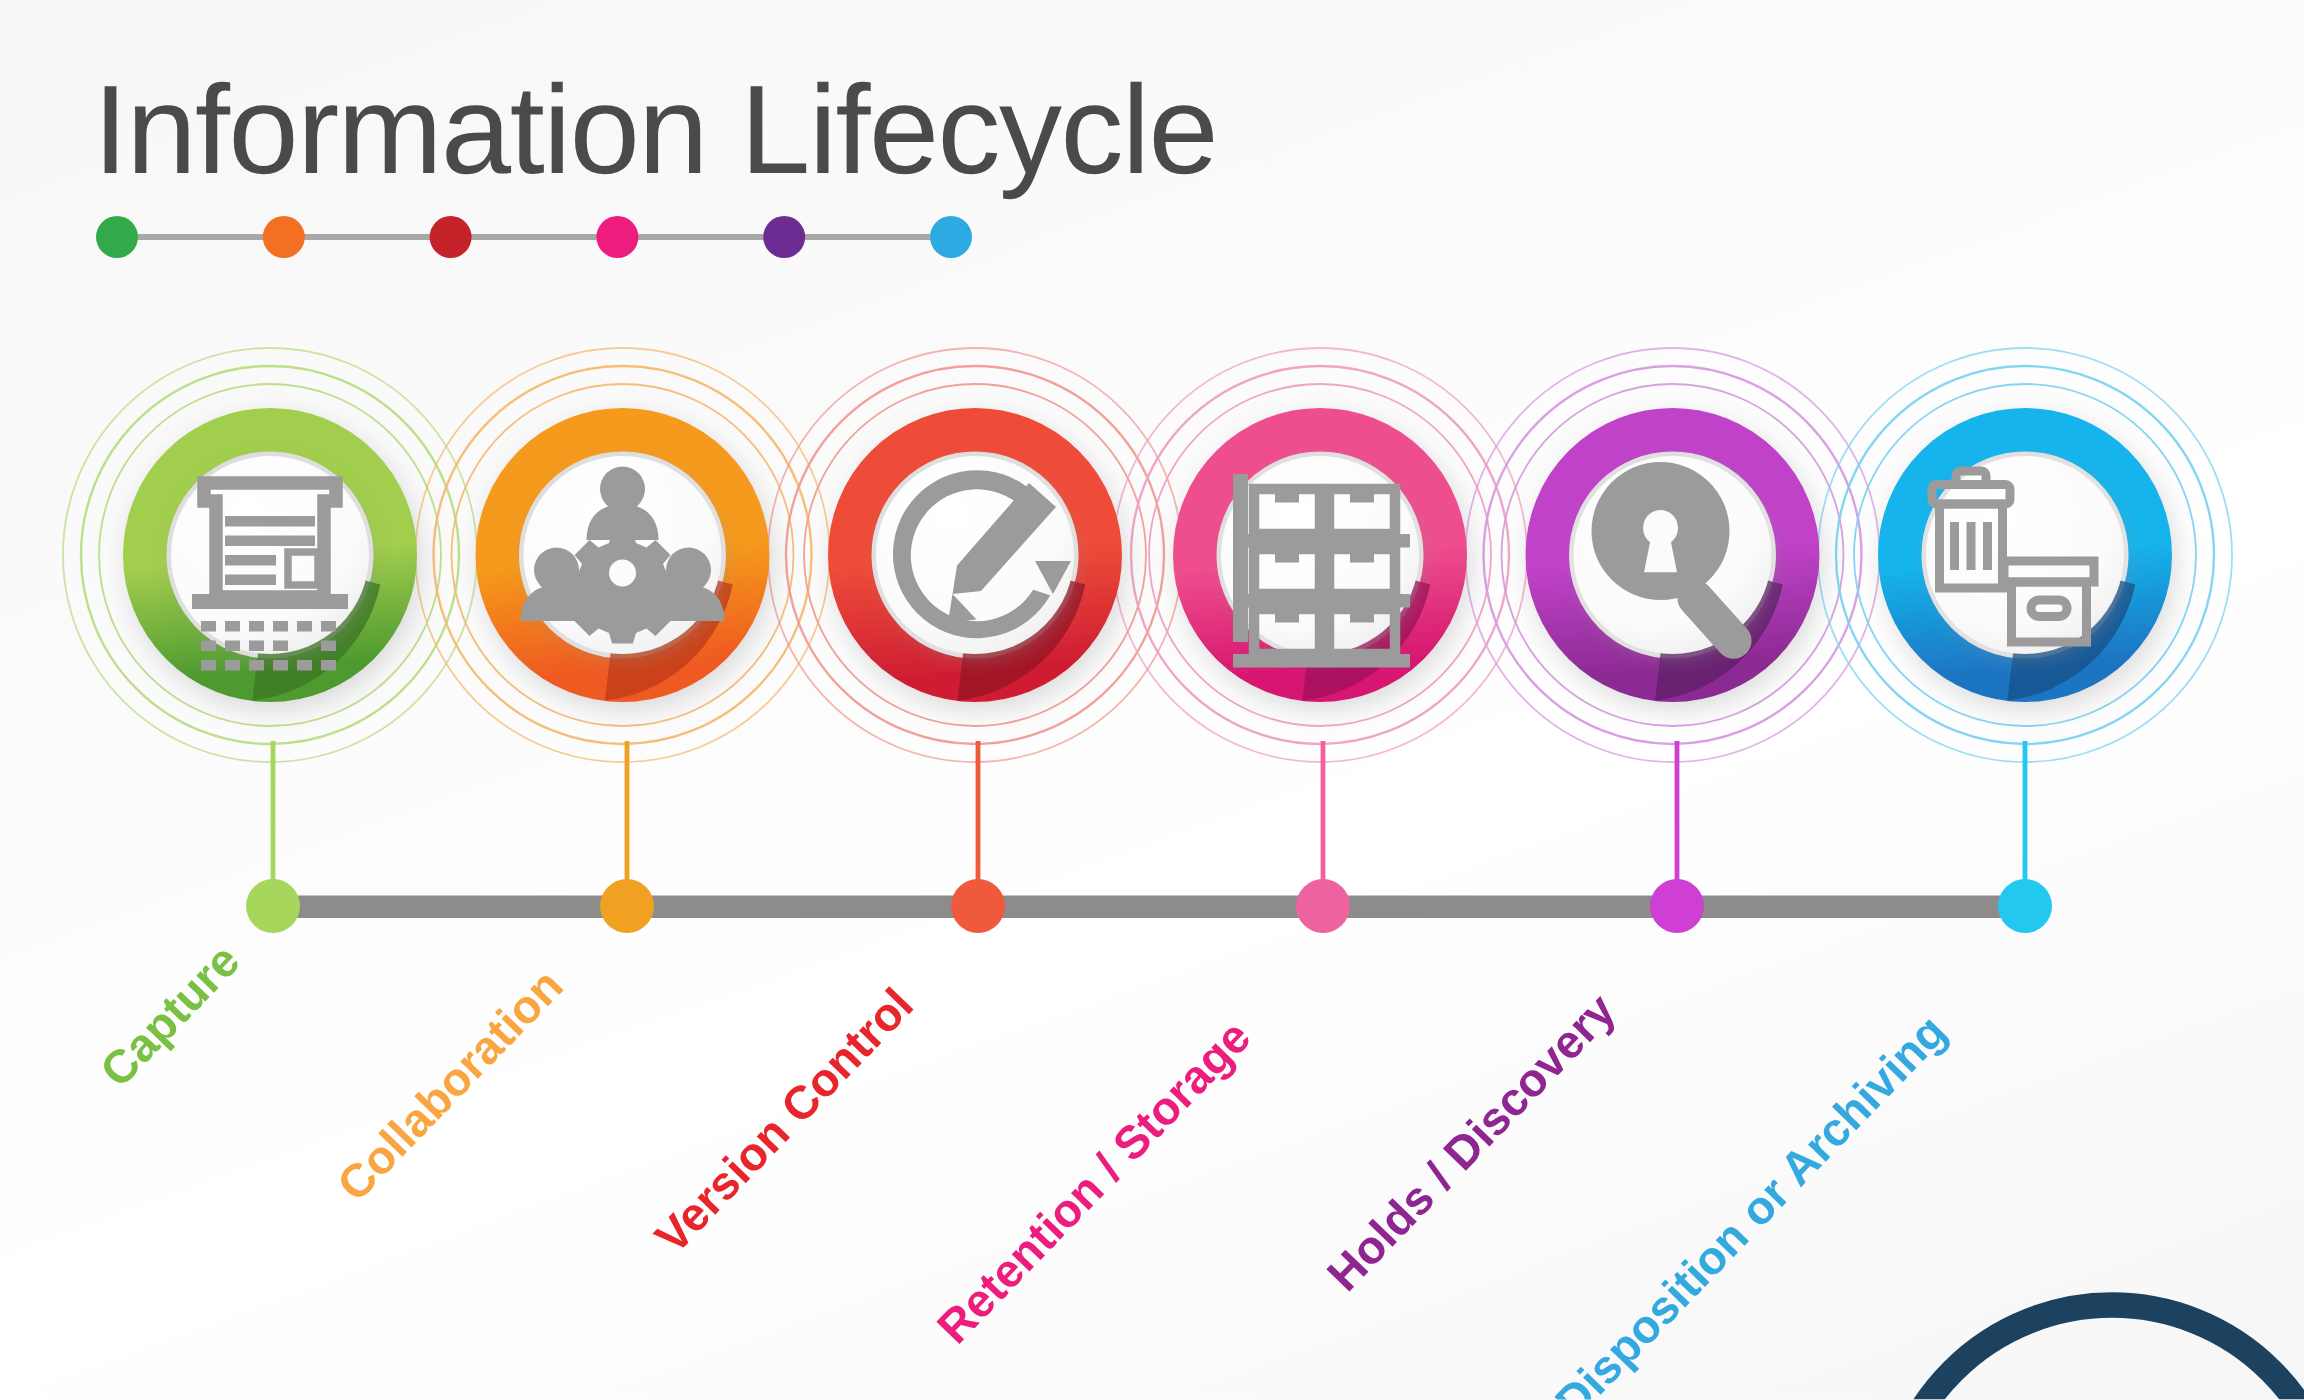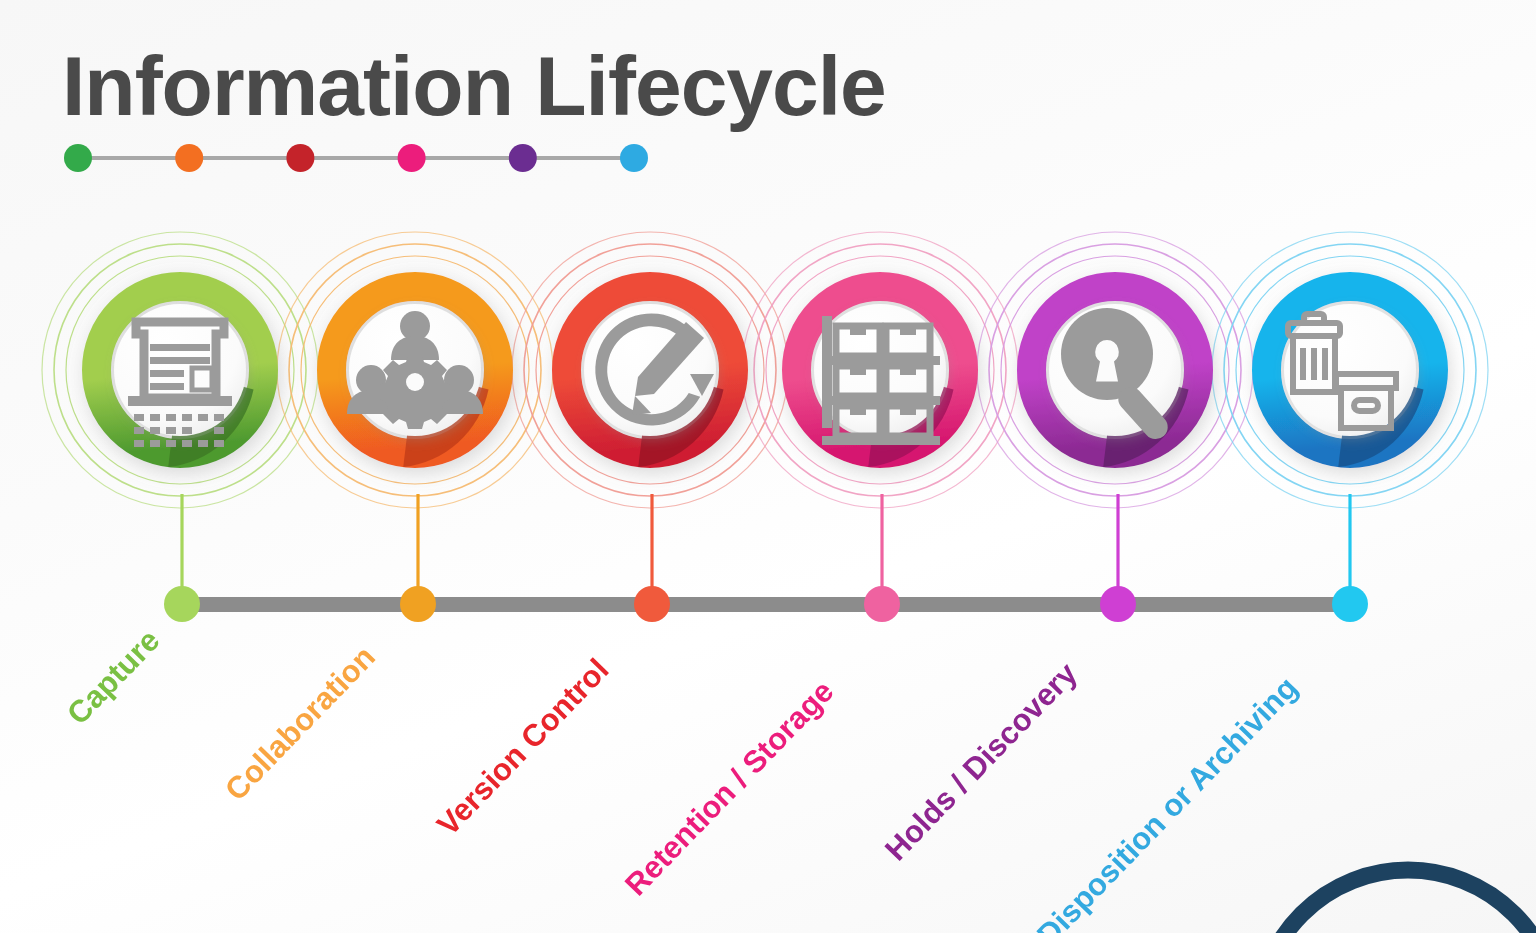--- a/index.html
+++ b/index.html
@@ -7,21 +7,21 @@
   body {
     font-family: "Liberation Sans", sans-serif;
     background: linear-gradient(160deg,#f7f7f7 0%,#fbfbfb 35%,#ffffff 60%,#f6f6f6 100%);
     position:relative;
   }
   #stage { position:absolute; inset:0; width:1536px; height:933px; }
 
   
   .title {
     position:absolute; left:62px; top:44px;
-    font-size:84px; font-weight:700; color:#4a4a4a;
+    font-size:84px; font-weight:400; color:#4a4a4a;
     letter-spacing:-1px; line-height:1; white-space:nowrap;
   }
   .title-rule { position:absolute; left:64px; top:142px; width:584px; height:32px; }
 
   
   .layer { position:absolute; left:0; top:0; width:1536px; height:933px; }
 
   
   .node-label {
     position:absolute;

